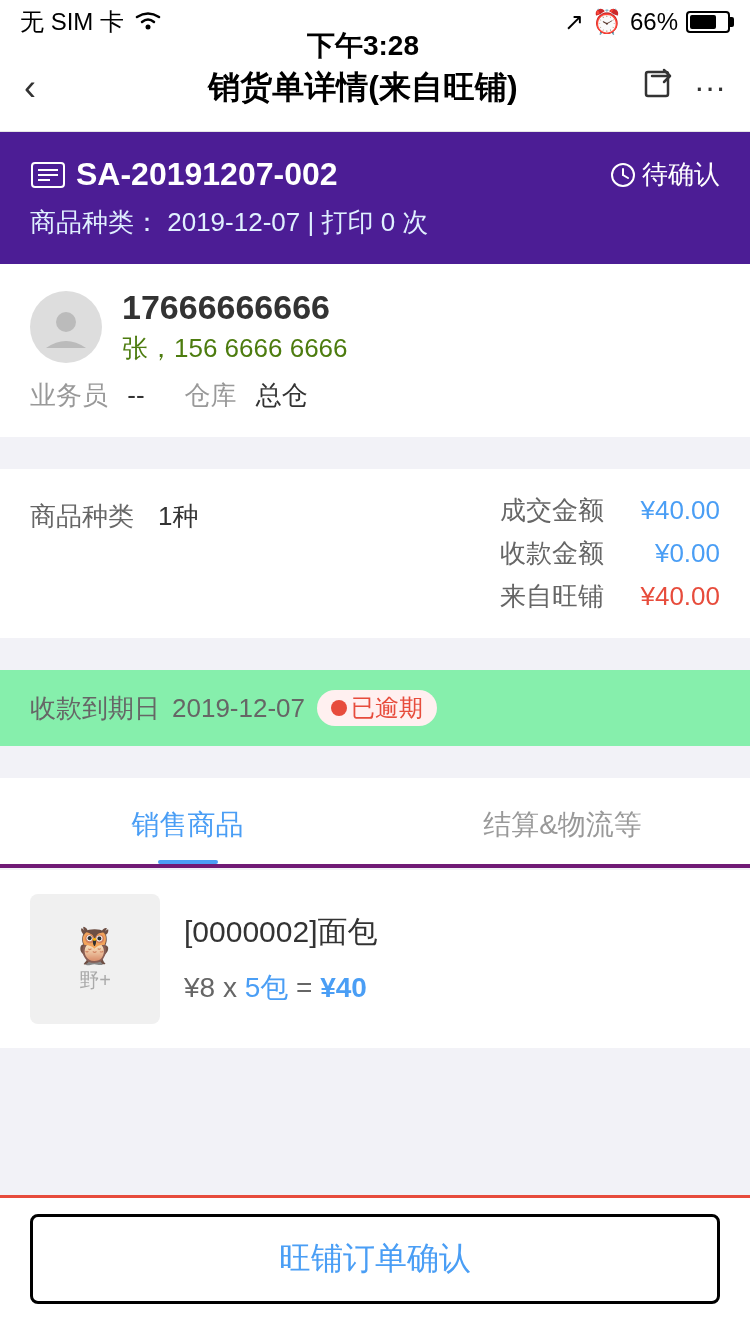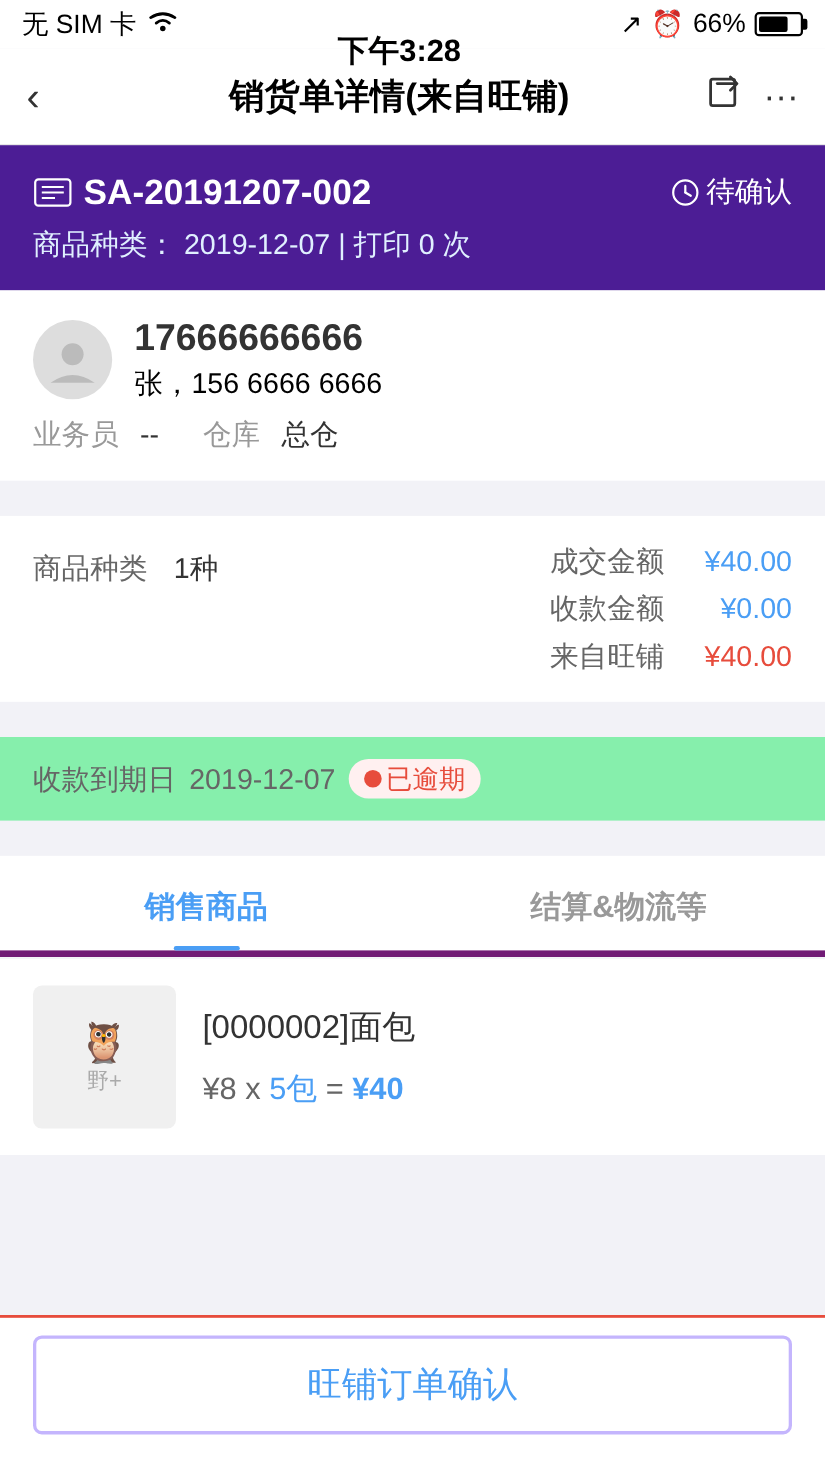--- a/index.html
+++ b/index.html
@@ -149,21 +149,21 @@
       font-size: 36px;
       color: #999;
     }
     .customer-name {
       font-size: 34px;
       font-weight: 600;
       color: #333;
     }
     .customer-sub {
       font-size: 26px;
-      color: #000000;
+      color: #4d7c0f;
       margin-top: 4px;
     }
     .info-row {
       display: flex;
       align-items: center;
       margin-top: 8px;
       font-size: 26px;
       color: #666;
       gap: 40px;
     }
@@ -232,23 +232,22 @@
       width: 16px;
       height: 16px;
       background: #e74c3c;
       border-radius: 50%;
       display: inline-block;
     }
 
     
     .tabs-section {
       background: #fff;
-      border-bottom: 6px solid #701a75;
-      display: flex;
-      font-weight: bold;
+      border-bottom: 4px solid #701a75;
+      display: flex;
     }
     .tab-item {
       flex: 1;
       text-align: center;
       padding: 28px 0 20px;
       font-size: 28px;
       color: #999;
       position: relative;
       cursor: pointer;
     }
@@ -316,21 +315,21 @@
       left: 0;
       width: 750px;
       background: #fff;
       padding: 16px 30px 30px;
       border-top: 3px solid #e74c3c;
     }
     .confirm-button {
       width: 100%;
       height: 90px;
       background: #fff;
-      border: 3px solid #c4b5fd;
+      border: 3px solid #000000;
       border-radius: 8px;
       font-size: 32px;
       color: #4a9ef5;
       cursor: pointer;
       display: flex;
       align-items: center;
       justify-content: center;
     }
 
     .divider {

